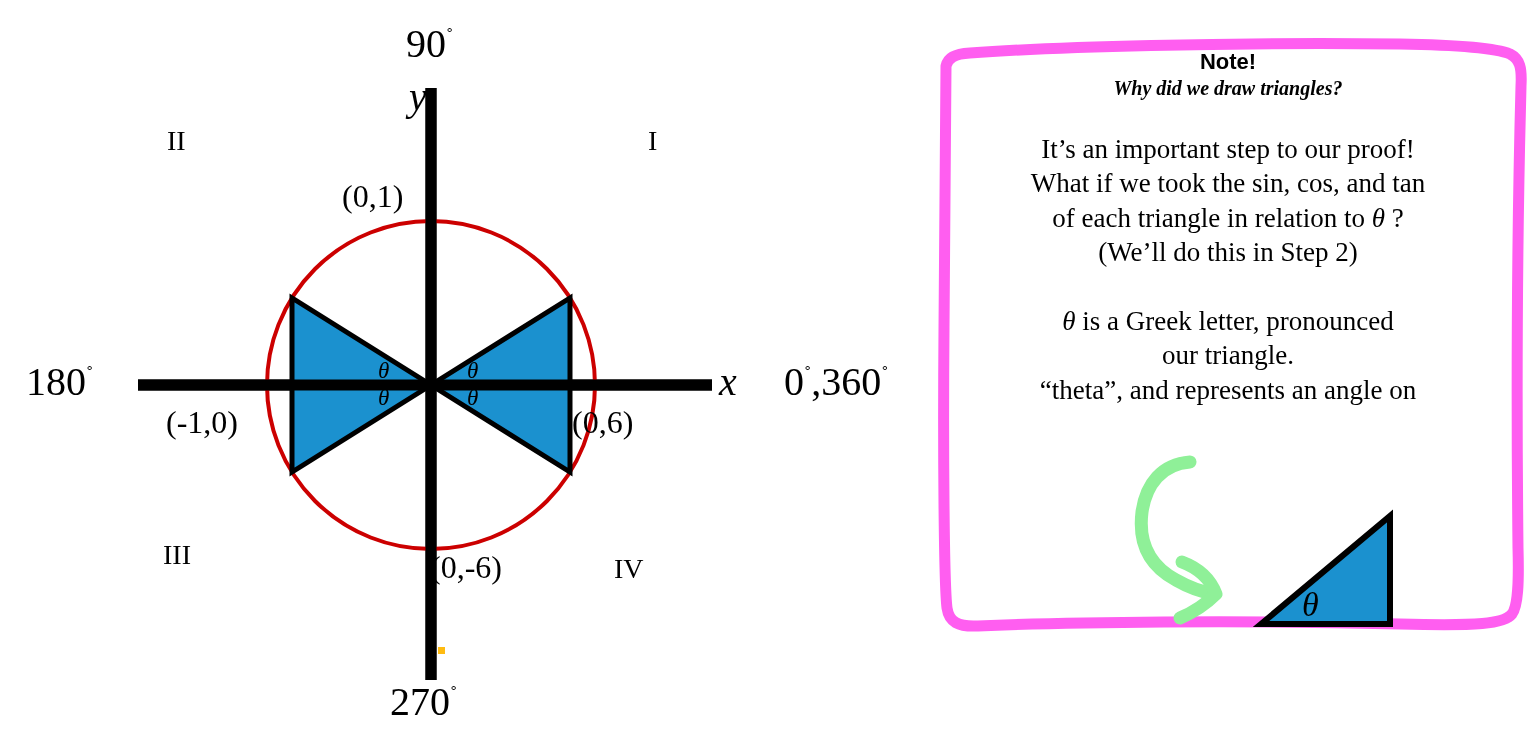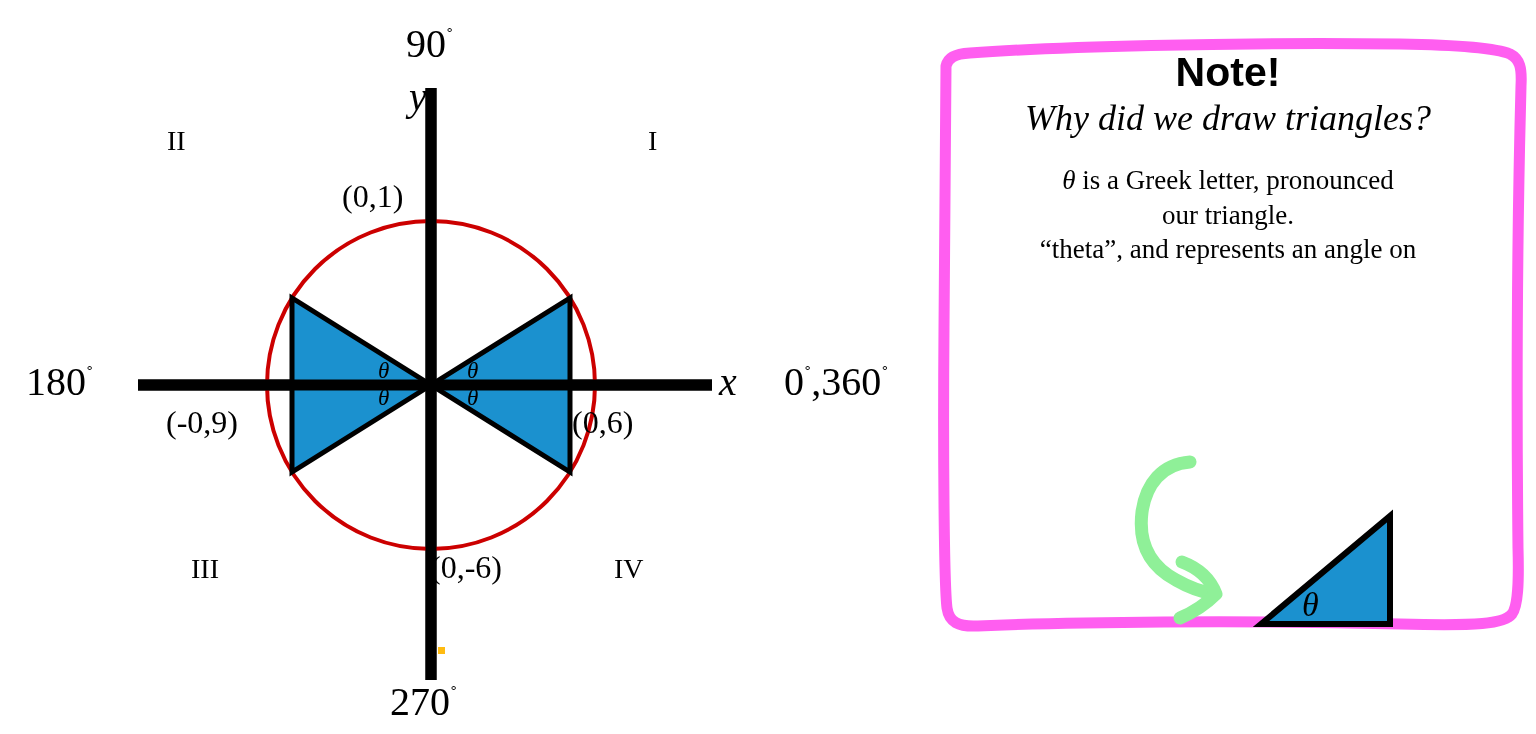--- a/index.html
+++ b/index.html
@@ -73,38 +73,38 @@
   #note-content {
     position: absolute;
     left: 34px; top: 22px;
     width: 528px;
     text-align: center;
     font-family: "Liberation Serif", serif;
   }
   #note-title {
     font-family: "Liberation Sans", sans-serif;
     font-weight: bold;
-    font-size: 41px;
+    font-size: 22px;
     line-height: 1.12;
     margin: 0;
   }
   #note-subtitle {
     font-style: italic;
-    font-weight: normal;
-    font-size: 36px;
+    font-weight: bold;
+    font-size: 20px;
     line-height: 1.15;
     margin: 2px 0 0 0;
   }
   .note-para {
     font-size: 27px;
     line-height: 1.28;
     margin: 0;
   }
   #note-para-1 { margin-top: 32px; }
-  #note-para-2 { margin-top: 24px; text-align: center; }
+  #note-para-2 { margin-top: 34px; text-align: center; }
   .note-theta {
     font-style: italic;
     font-family: "Liberation Serif", serif;
   }
   #note-figure {
     position: absolute;
     left: 100px; top: 420px;
     width: 400px; height: 190px;
   }
   #note-dot {
@@ -144,27 +144,27 @@
 
   <div class="abs deg-label" style="left:390px; top:664px;margin-top:14px;"><span>270</span><sup>˚</sup></div>
 
   <div class="abs deg-label" style="left:784px; top:358px;"><span>0</span><sup>˚</sup><span>,</span><span>360</span><sup>˚</sup></div>
 
   <div class="abs axis-letter" style="left:409px; top:73px;">y</div>
   <div class="abs axis-letter" style="left:719px; top:358px;">x</div>
 
   <div class="abs quadrant-label" style="left:167px; top:125px;">II</div>
   <div class="abs quadrant-label" style="left:648px; top:125px;">I</div>
-  <div class="abs quadrant-label" style="left:163px; top:553px;margin-left:28px;">III</div>
+  <div class="abs quadrant-label" style="left:163px; top:539px;">III</div>
   <div class="abs quadrant-label" style="left:614px; top:553px;">IV</div>
 
   <div class="abs coord-label" style="left:342px; top:178px;">(0,1)</div>
   <div class="abs coord-label" style="left:572px; top:404px;">(0,6)</div>
   <div class="abs coord-label" style="left:430px; top:549px;">(0,-6)</div>
-  <div class="abs coord-label" style="left:166px; top:404px;">(-0,9)</div>
+  <div class="abs coord-label" style="left:166px; top:404px;">(-1,0)</div>
 
   <div class="abs theta-in-circle" style="left:378px; top:358px;">θ</div>
   <div class="abs theta-in-circle" style="left:467px; top:358px;">θ</div>
   <div class="abs theta-in-circle" style="left:378px; top:385px;">θ</div>
   <div class="abs theta-in-circle" style="left:467px; top:385px;">θ</div>
 </div>
 
 <div id="note-card">
 
   <svg id="note-border-svg" width="600" height="620" viewBox="0 0 600 620">
@@ -179,20 +179,26 @@
              C 310 592, 140 594, 48 598
              C 28 599, 19 594, 17 580
              C 14 556, 13 420, 14 300
              C 15 180, 15 80, 16 38 Z" fill="none" stroke="#ff5ef0" stroke-width="11" stroke-linecap="round" stroke-linejoin="round"></path>
   </svg>
 
   <div id="note-content">
     <div id="note-title">Note!</div>
     <div id="note-subtitle">Why did we draw triangles?</div>
 
+    <div id="note-para-1" class="note-para">
+      <div>It’s an important step to our proof!</div>
+      <div>What if we took the sin, cos, and tan</div>
+      <div><span>of each triangle in relation to </span><span class="note-theta">θ</span><span> ?</span></div>
+      <div>(We’ll do this in Step 2)</div>
+    </div>
 
     <div id="note-para-2" class="note-para">
       <div><span class="note-theta">θ</span><span> is a Greek letter, pronounced</span></div>
       <div>our triangle.</div>
       <div>“theta”, and represents an angle on</div>
     </div>
   </div>
 
   <svg id="note-figure" width="400" height="190" viewBox="0 0 400 190">
     <path d="M 160 14

